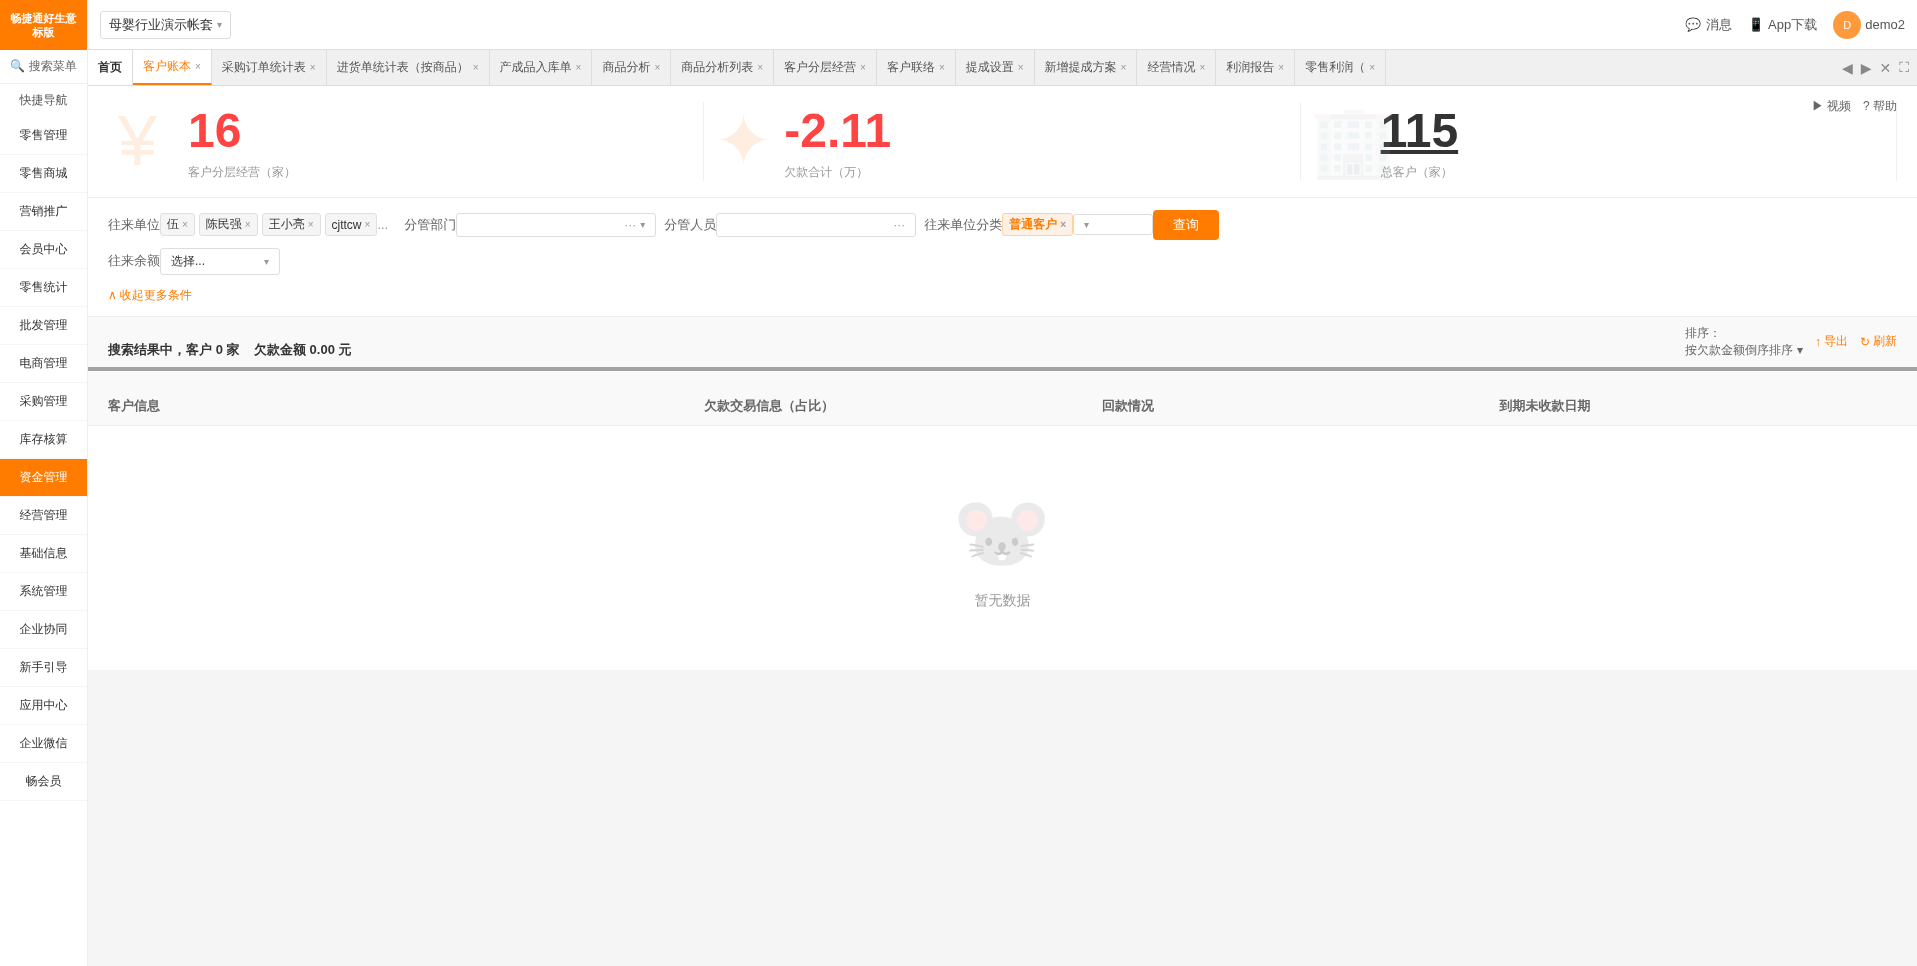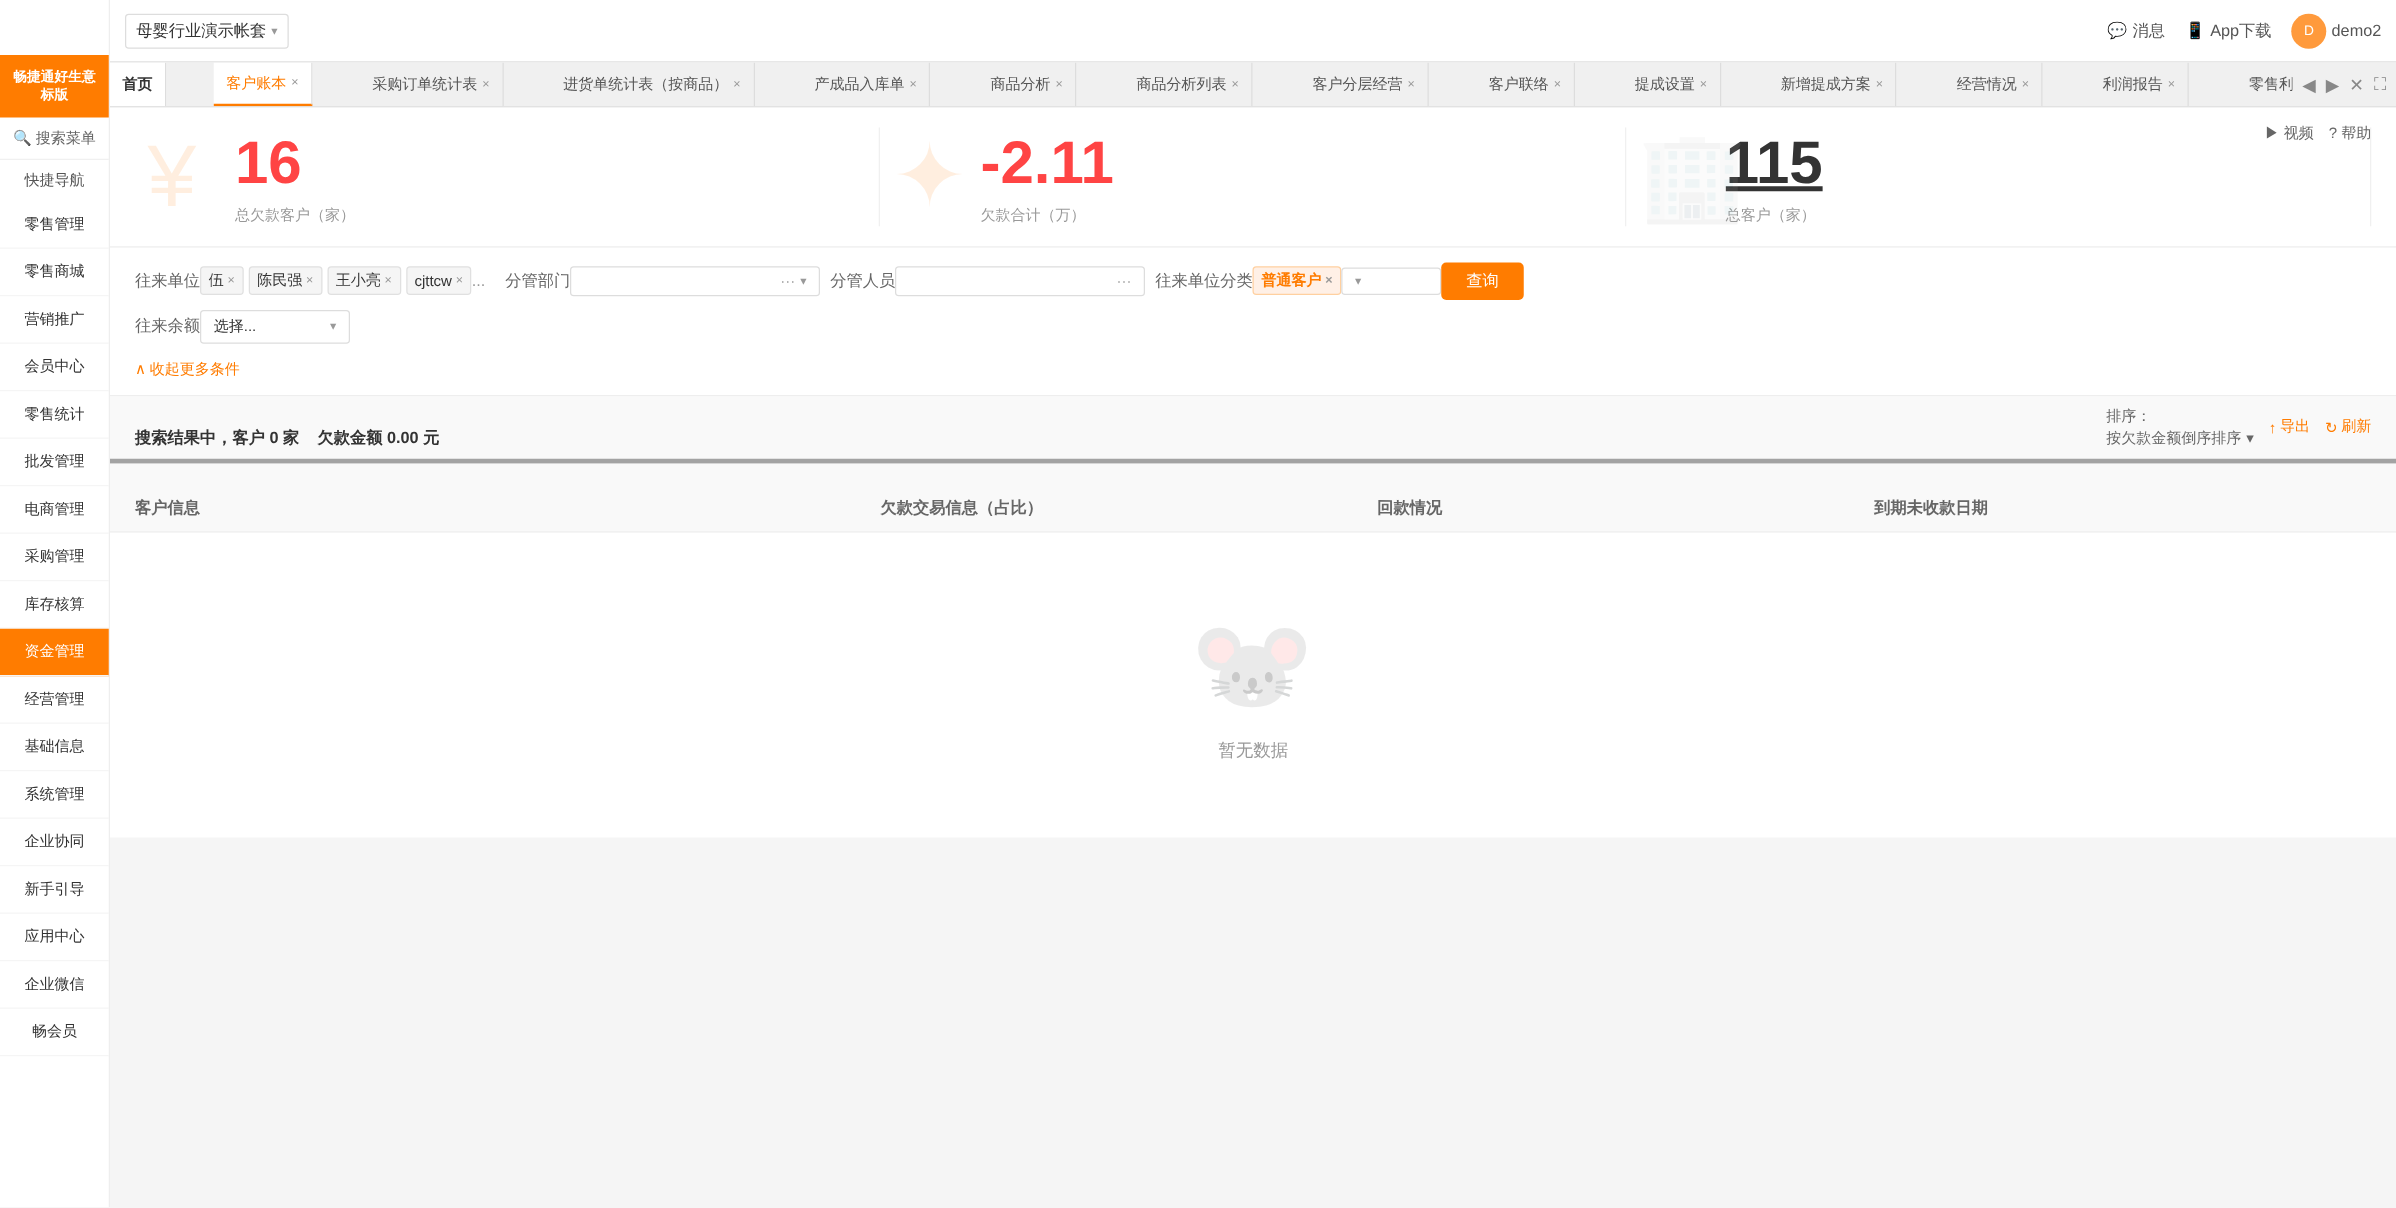--- a/index.html
+++ b/index.html
@@ -1,20 +1,20 @@
 <!DOCTYPE html>
 <html><head>
   <meta charset="utf-8">
   <style>
     * { box-sizing: border-box; margin: 0; padding: 0; }
     body { font-family: 'Microsoft YaHei', Arial, sans-serif; font-size: 13px; background: #f5f5f5; display: flex; height: 100vh; overflow: hidden; }
 
     
     .sidebar { width: 88px; background: #fff; display: flex; flex-direction: column; border-right: 1px solid #eee; flex-shrink: 0; }
-    .sidebar-logo { background: #ff7c00; padding: 19px 8px; display: flex; align-items: center; justify-content: center; height: 50px; margin-top: 44px; }
+    .sidebar-logo { background: #ff7c00; padding: 19px 8px; display: flex; align-items: center; justify-content: center; height: 50px; }
     .sidebar-logo-text { color: #fff; font-size: 11px; font-weight: bold; text-align: center; line-height: 1.3; }
     .sidebar-search { padding: 8px 6px; font-size: 12px; color: #666; text-align: center; cursor: pointer; border-bottom: 1px solid #f0f0f0; }
     .sidebar-nav-item { padding: 10px 4px; text-align: center; font-size: 12px; color: #333; cursor: pointer; border-bottom: 1px solid #f5f5f5; }
     .sidebar-nav-item.active { background: #ff7c00; color: #fff; }
 
     
     .main { flex: 1; display: flex; flex-direction: column; overflow: hidden; }
 
     
     .topbar { height: 50px; background: #fff; border-bottom: 1px solid #e0e0e0; display: flex; align-items: center; padding: 0 12px; gap: 8px; }
@@ -148,21 +148,21 @@
       <div class="topbar-right-item">
         <div class="user-avatar">
           <span>D</span>
         </div>
         <span>demo2</span>
       </div>
     </div>
   </div>
 
   <div class="tabbar">
-    <div id="tab-container" style="display:flex; align-items:center; overflow:hidden; flex:1; height:100%;gap:38px;">
+    <div id="tab-container" style="display:flex; align-items:center; overflow:hidden; flex:1; height:100%;">
         <div class="tab home">
           <span>首页</span>
         </div>
         <div class="tab active">
           <span>客户账本</span>
           <span class="tab-close">×</span>
         </div>
         <div class="tab">
           <span>采购订单统计表</span>
           <span class="tab-close">×</span>
@@ -221,21 +221,21 @@
   </div>
 
   <div class="content">
 
     <div class="stats-header">
 
       <div class="stat-block">
         <div style="position:absolute; left:10px; top:50%; transform:translateY(-50%); opacity:0.12; font-size:70px; color:#ff7c00;">¥</div>
         <div style="padding-left:60px;">
           <div class="stat-number red">16</div>
-          <div class="stat-label">总欠款客户（家）</div>
+          <div class="stat-label">客户分层经营（家）</div>
         </div>
       </div>
 
       <div class="stat-block">
         <div style="position:absolute; left:10px; top:50%; transform:translateY(-50%); opacity:0.12; font-size:70px; color:#ff7c00;">✦</div>
         <div style="padding-left:60px;">
           <div class="stat-number red">-2.11</div>
           <div class="stat-label">欠款合计（万）</div>
         </div>
       </div>

